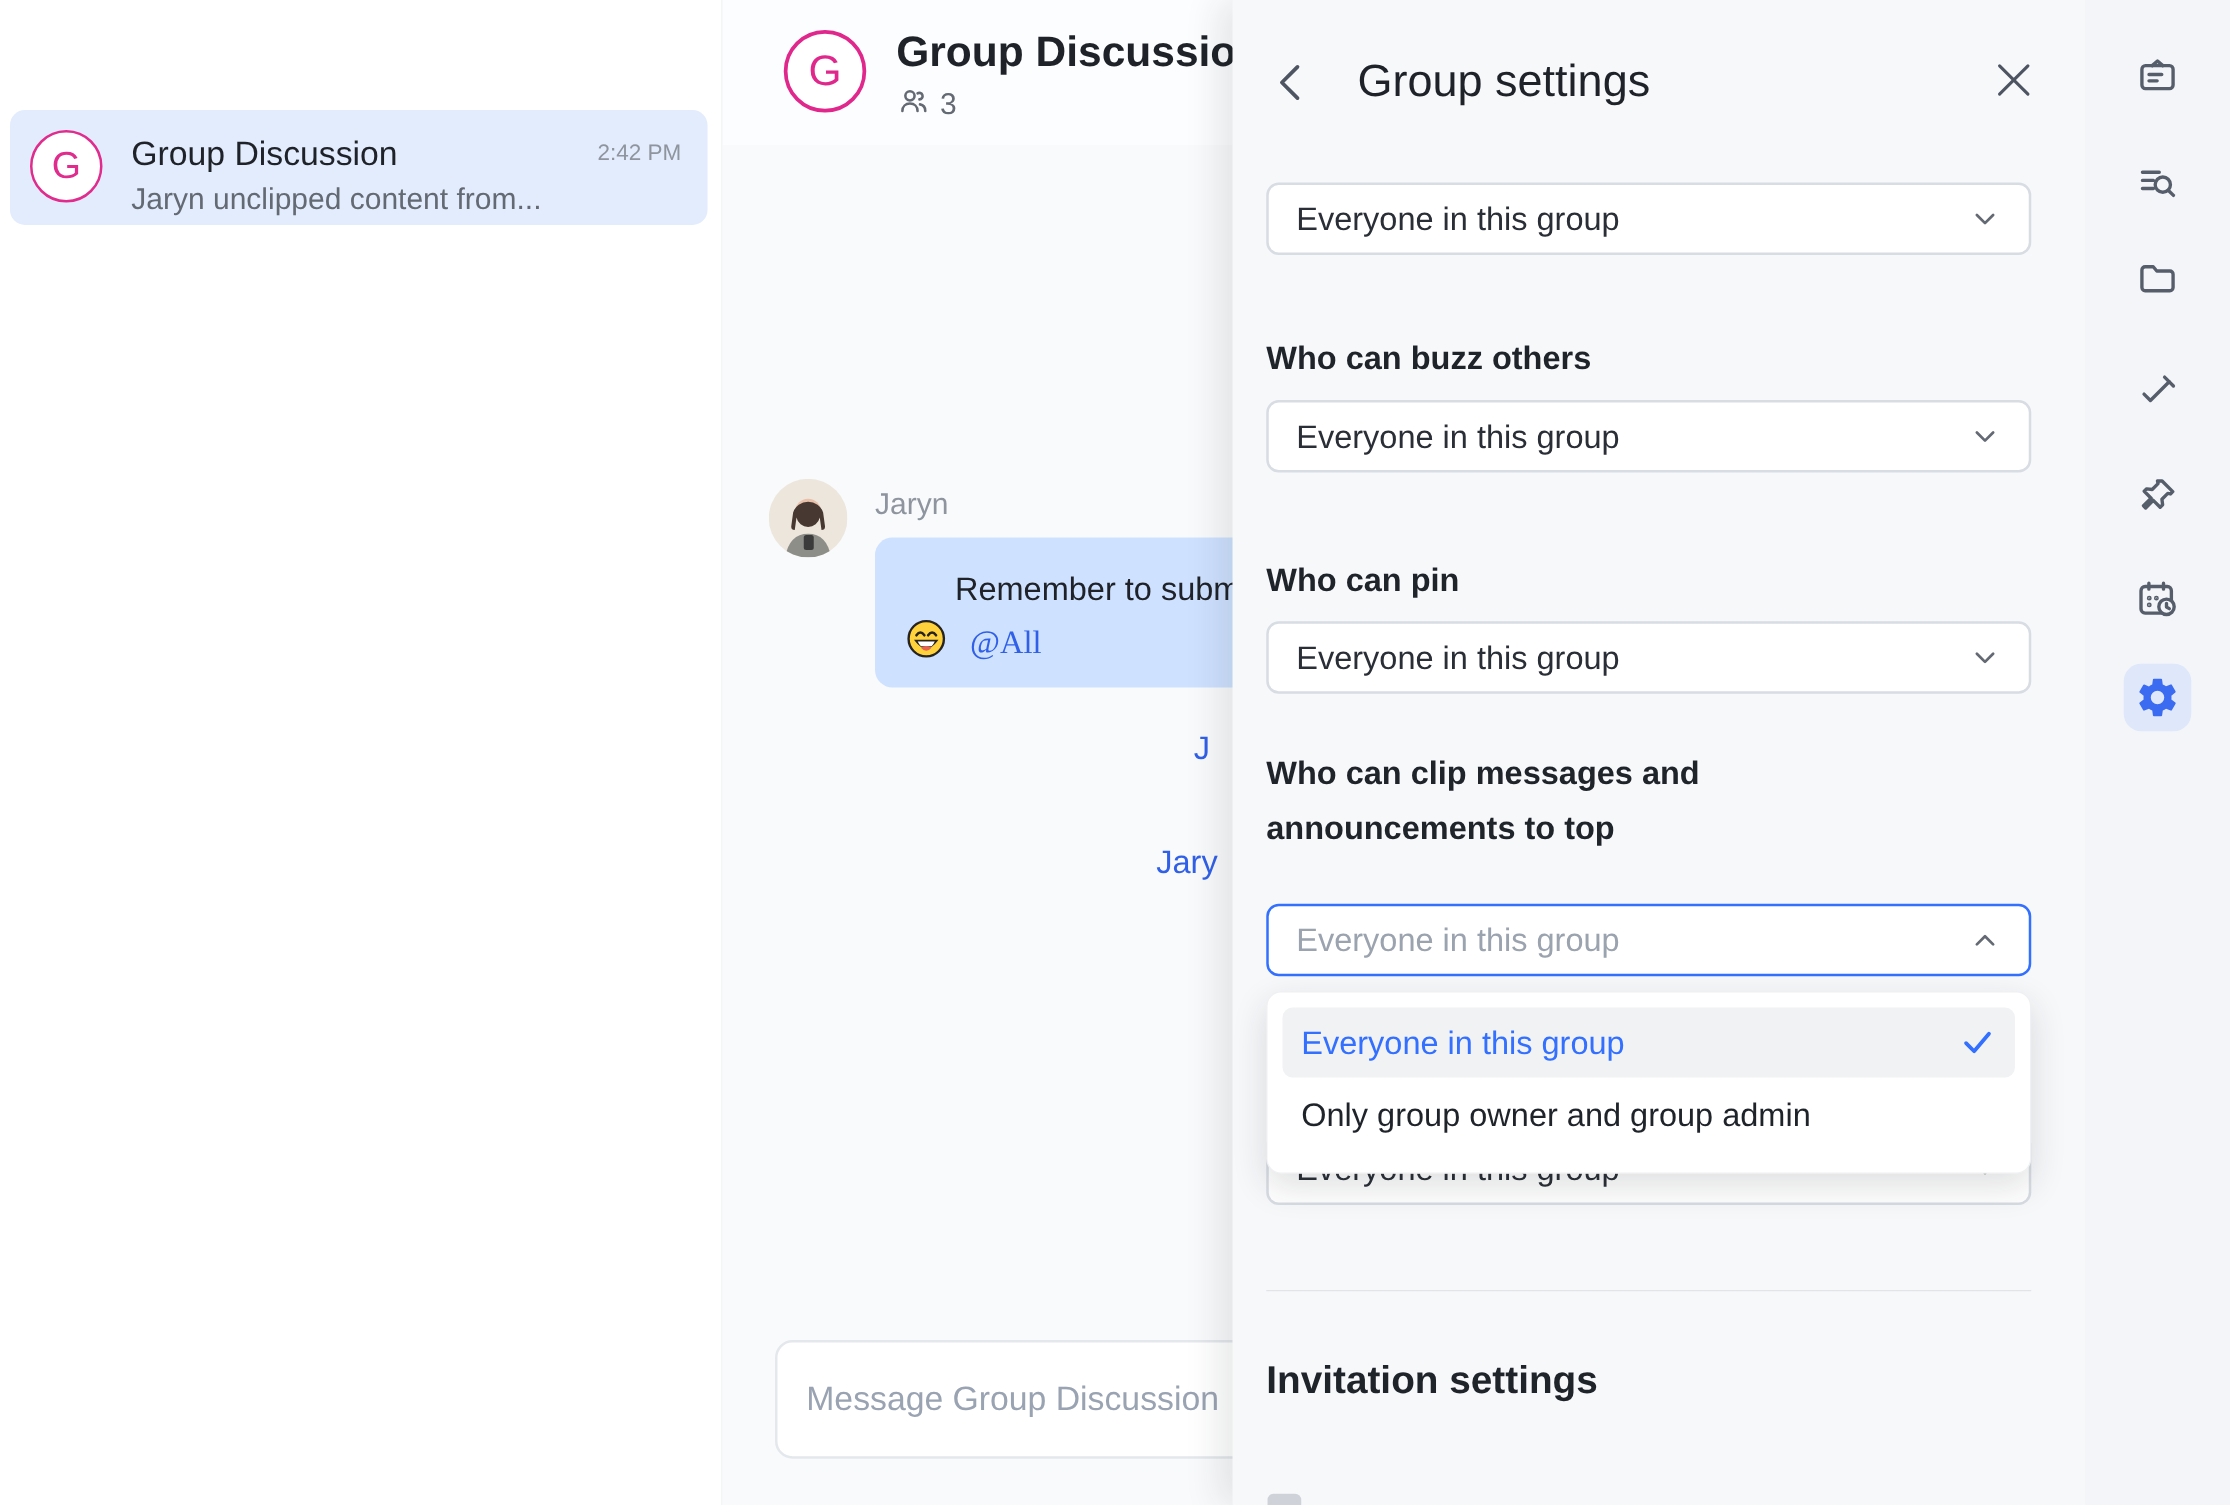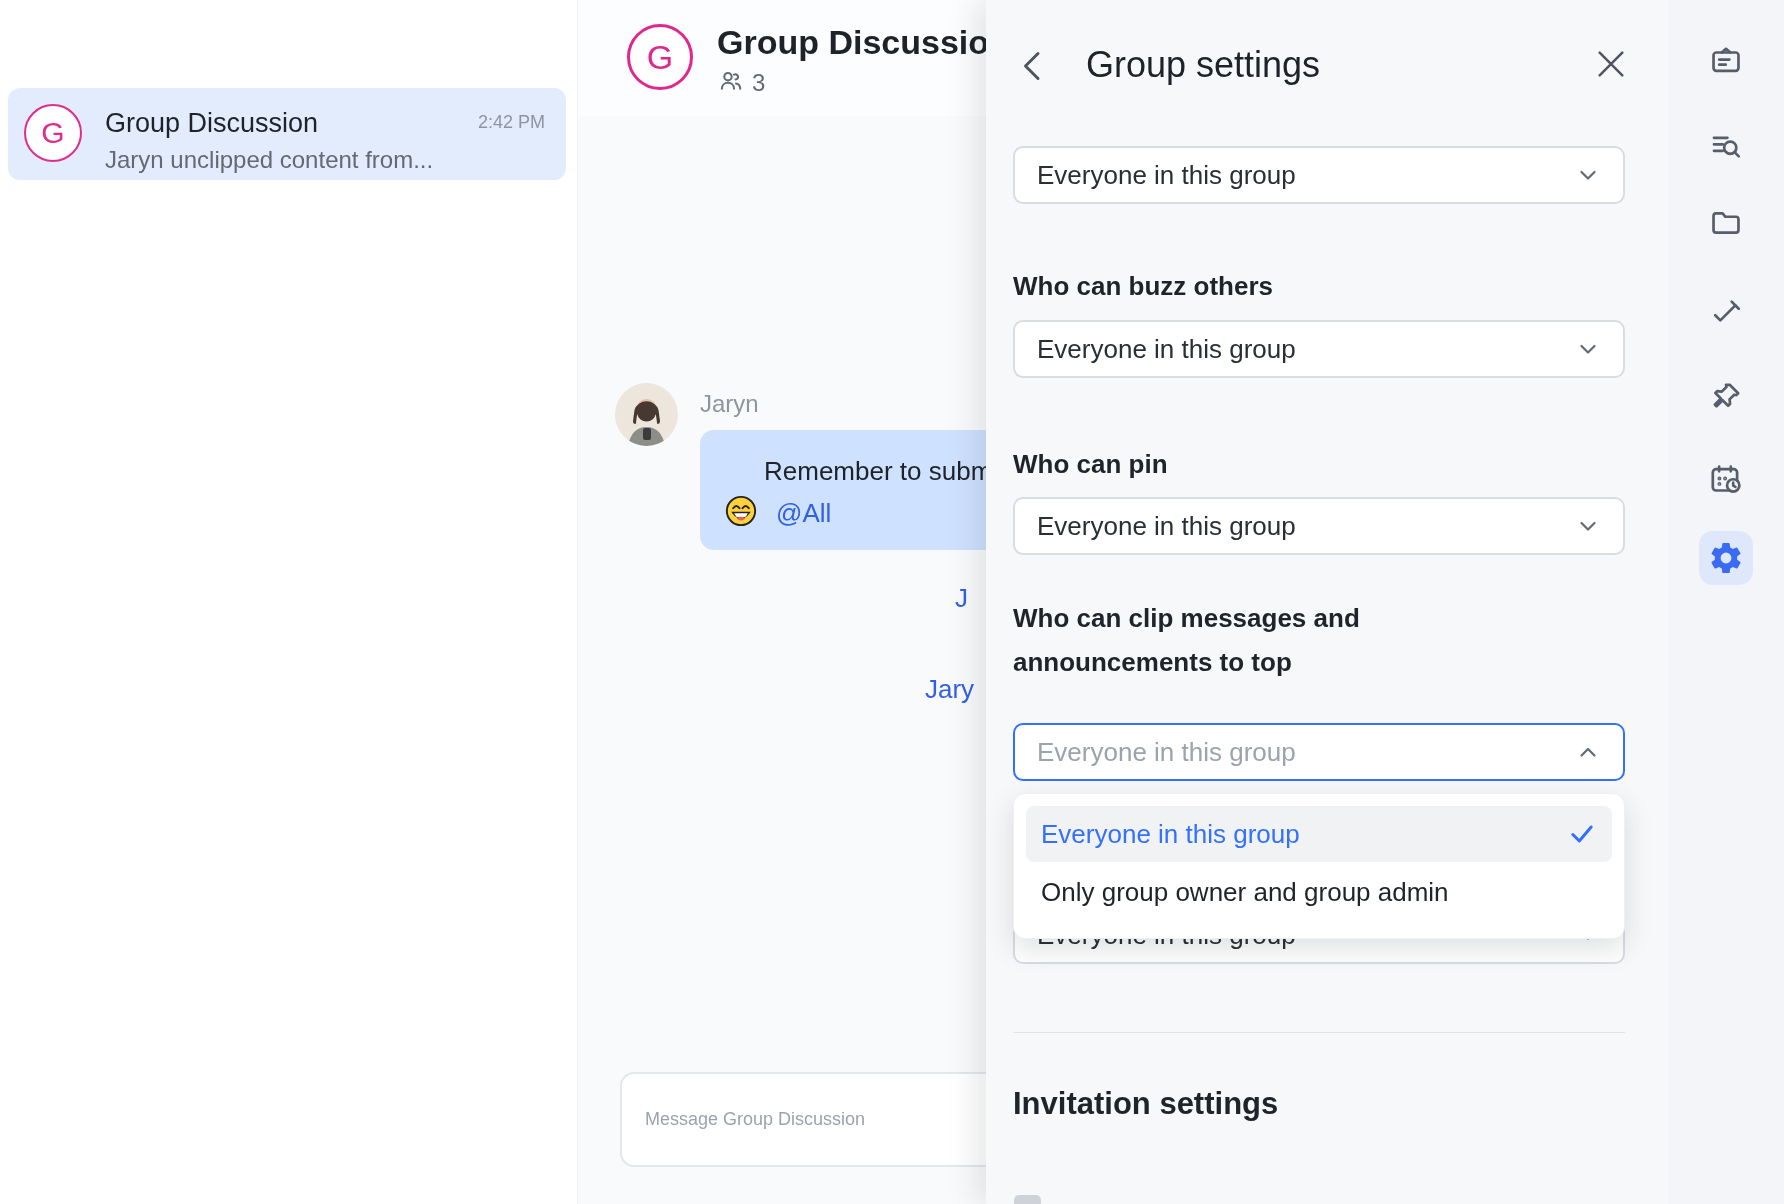--- a/index.html
+++ b/index.html
@@ -31,29 +31,29 @@
   .member-count { font-size:24px; color:#646A73; }
 
   .sysmsg { position:absolute; left:55px; top:218px; font-size:24px; white-space:nowrap; }
   .sysmsg .lnk { color:#3160E8; }
   .sysmsg .act { color:#8F959E; margin:0 9px; }
 
   .msg-avatar { position:absolute; left:37px; top:383px; width:63px; height:63px; border-radius:50%; overflow:hidden; }
   .msg-sender { position:absolute; left:122px; top:390px; font-size:24px; color:#8F959E; }
   .bubble { position:absolute; left:122px; top:430px; width:330px; height:120px; border-radius:14px; background:#CEE1FF; overflow:hidden; }
   .bubble-line1 { position:absolute; left:24px; top:26px; font-size:26px; color:#1F2329; white-space:nowrap;margin-left:40px; }
-  .bubble-line2 { position:absolute; left:24px; top:64px; display:flex; align-items:center; gap:18px; }
+  .bubble-line2 { position:absolute; left:24px; top:64px; display:flex; align-items:center; gap:18px;font-family:Liberation Serif, serif; }
   .mention { font-size:26px; color:#3160E8; }
 
   .frag { position:absolute; font-size:26px; color:#3160E8; white-space:nowrap; }
   .frag1 { left:377px; top:583px; }
   .frag2 { left:347px; top:674px; }
 
   .composer { position:absolute; left:42px; top:1072px; width:560px; height:95px; background:#fff; border:2px solid #E4E7EB; border-radius:14px; }
-  .composer-placeholder { position:absolute; left:23px; top:0; line-height:91px; font-size:18px; color:#9AA3B2; white-space:nowrap;text-align:center; }
+  .composer-placeholder { position:absolute; left:23px; top:0; line-height:91px; font-size:27px; color:#9AA3B2; white-space:nowrap;text-align:center; }
 
   
   .panel { position:absolute; left:986px; top:0; width:682px; height:100%; background:#F7F8FA; box-shadow:-12px 0 26px rgba(31,35,41,0.10); z-index:10; }
   .panel-back { position:absolute; left:30px; top:46px; width:36px; height:40px; cursor:pointer; }
   .panel-title { position:absolute; left:100px; top:44px; font-size:36px; font-weight:normal; color:#1F2329; }
   .panel-close { position:absolute; left:608px; top:47px; width:34px; height:34px; cursor:pointer; }
 
   .dd { position:absolute; left:27px; width:612px; height:58px; background:#fff; border:2px solid #D8DCE3; border-radius:10px; display:flex; align-items:center; justify-content:space-between; padding:0 22px 0 22px; }
   .dd-value { font-size:26px; color:#2A2E36; white-space:nowrap; }
   .dd1 { top:146px; } .dd2 { top:320px; } .dd3 { top:497px; }

